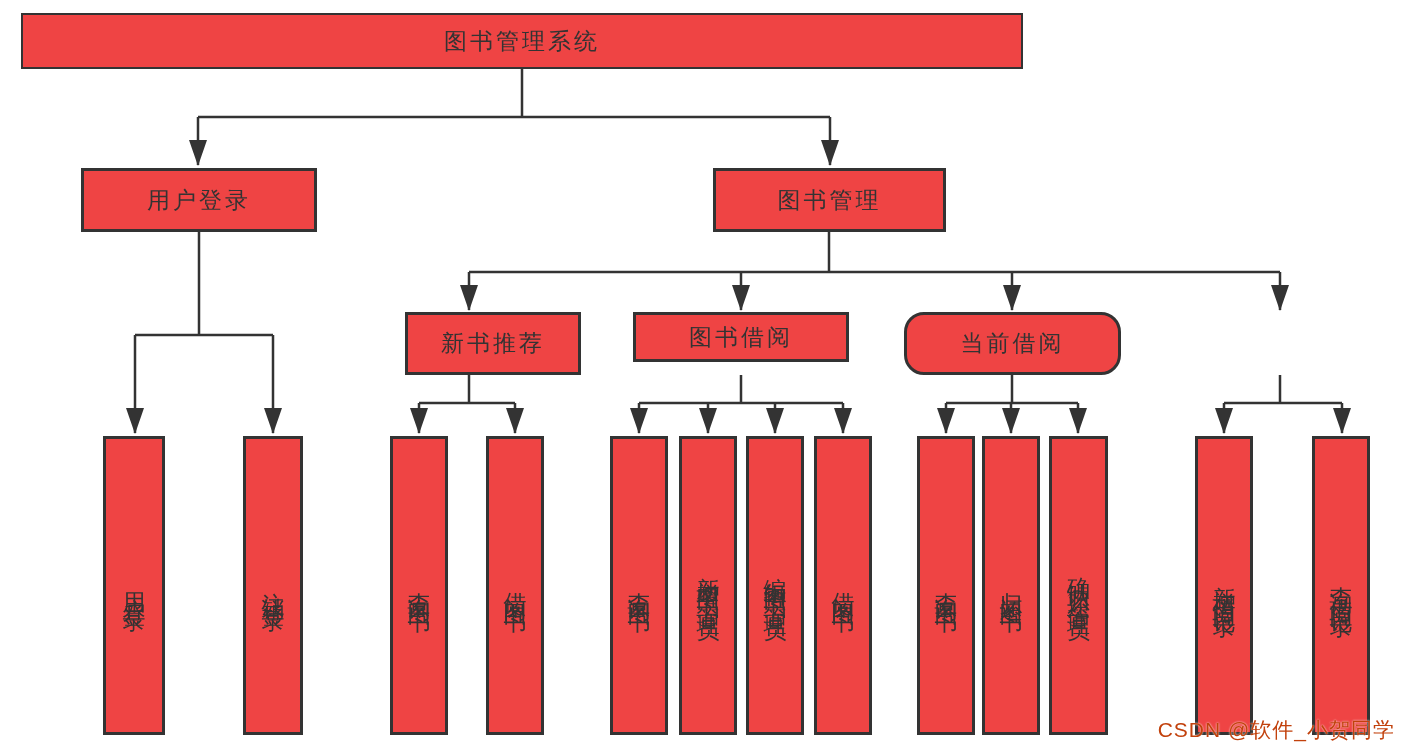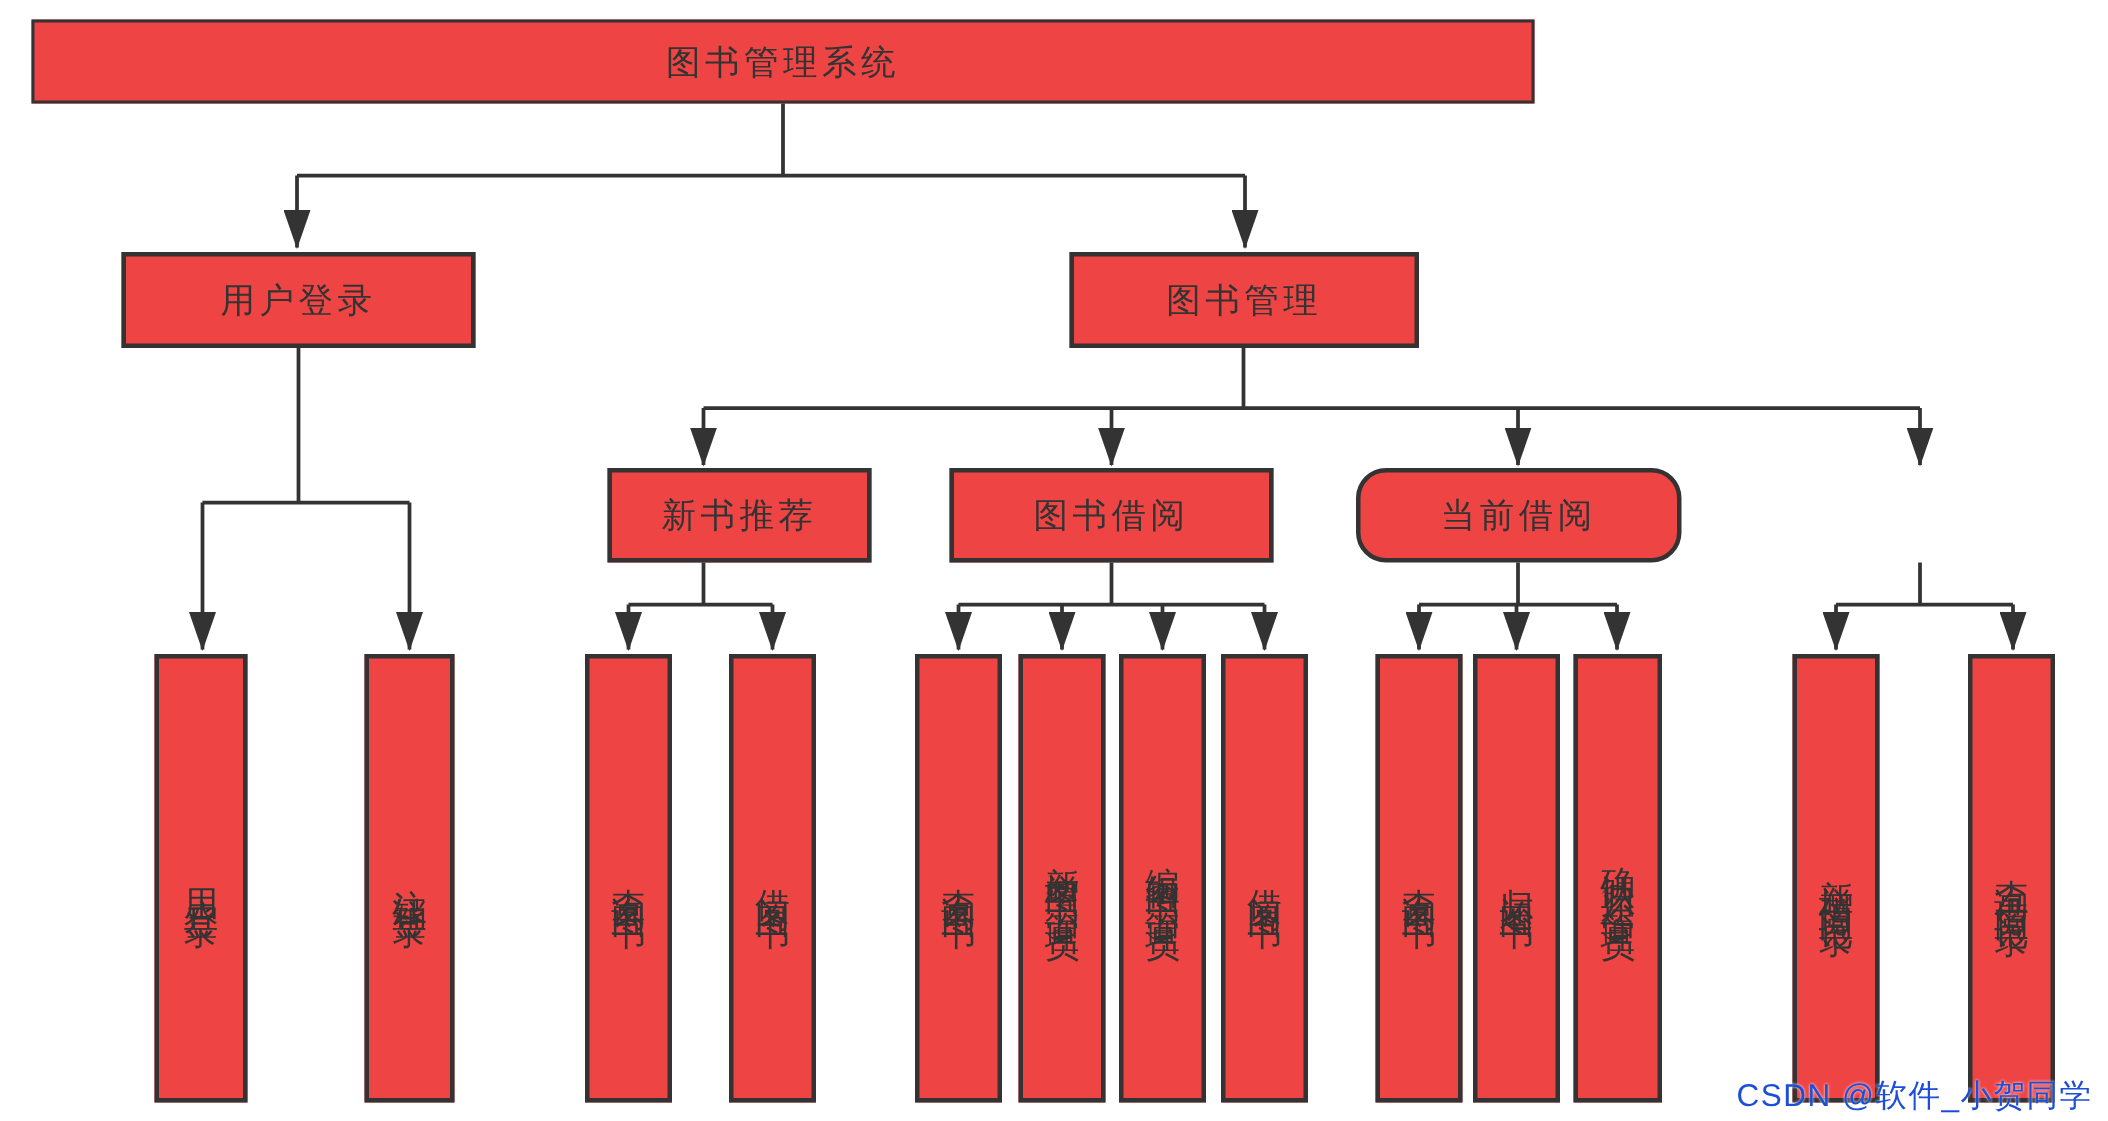--- a/index.html
+++ b/index.html
@@ -45,21 +45,21 @@
     height: 747px;
     pointer-events: none;
   }
   .connector-layer path { stroke: #333333; stroke-width: 2.5; fill: none; }
   .watermark {
     position: absolute;
     right: 10px;
     bottom: 3px;
     font-size: 21px;
     letter-spacing: 1px;
-    color: #1d4ed8;
+    color: #c2410c;
     text-shadow: 0 0 2px #ffffff;
     white-space: nowrap;
   }
 </style>
 </head>
 <body>
 
 <div class="canvas">
 
   <div class="node h-node root-node" style="left:21px; top:13px; width:1002px; height:56px;">
@@ -69,21 +69,21 @@
   <div class="node h-node" style="left:81px; top:168px; width:236px; height:64px;">
     <span>用户登录</span>
   </div>
   <div class="node h-node" style="left:713px; top:168px; width:233px; height:64px;">
     <span>图书管理</span>
   </div>
 
   <div class="node h-node" style="left:361px; top:312px; width:176px; height:63px;margin-left:44px;">
     <span>新书推荐</span>
   </div>
-  <div class="node h-node" style="left:633px; top:312px; width:216px; height:63px;">
+  <div class="node h-node" style="left:633px; top:312px; width:216px; height:50px;">
     <span>图书借阅</span>
   </div>
   <div class="node h-node" style="left:904px; top:312px; width:217px; height:63px;border-radius:20px;">
     <span>当前借阅</span>
   </div>
 
   <div class="node v-node" style="left:103px; top:436px; width:62px; height:299px;">
     <span class="vtext">用户登录</span>
   </div>
   <div class="node v-node" style="left:243px; top:436px; width:60px; height:299px;">

